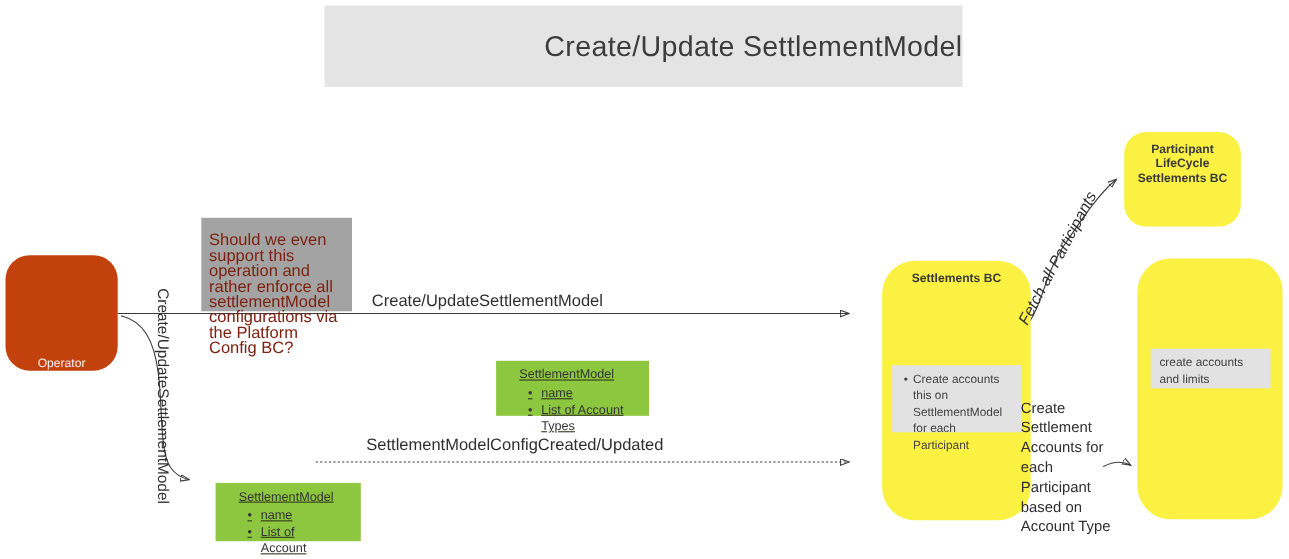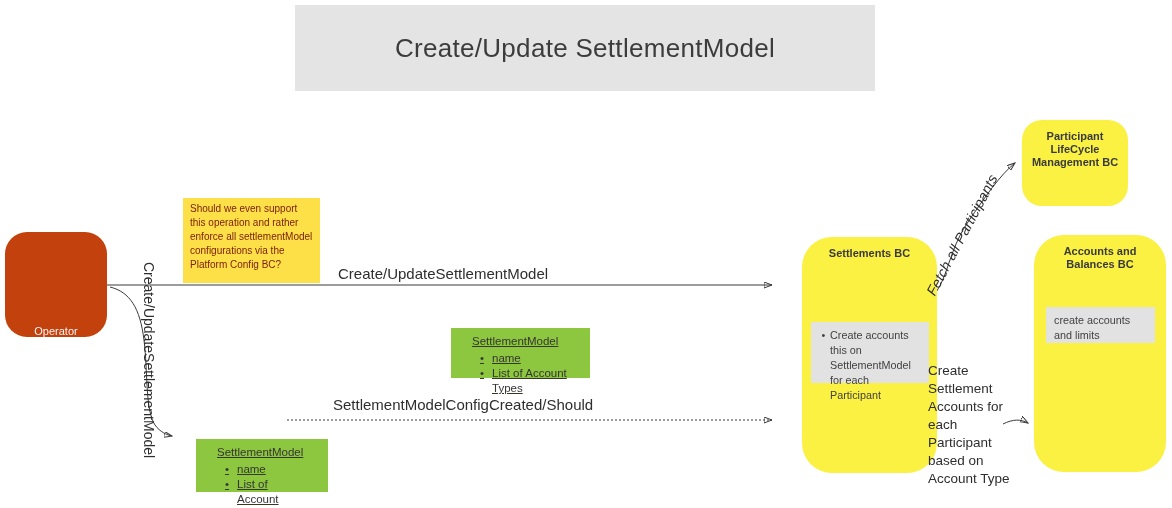--- a/index.html
+++ b/index.html
@@ -1,43 +1,43 @@
 <!DOCTYPE html>
 <html><head>
 <meta charset="utf-8">
 <style>
   html,body{margin:0;padding:0;background:#ffffff;}
   body{font-family:"Liberation Sans","DejaVu Sans",sans-serif;}
   #canvas{position:relative;width:1172px;height:508px;background:#ffffff;overflow:hidden;}
 
   
-  .banner{position:absolute;left:295px;top:5px;width:580px;height:86px;background:#e4e4e4;
-          display:flex;align-items:center;justify-content:center;}
+  .banner{position:absolute;left:295px;top:5px;width:580px;height:74px;background:#e4e4e4;
+          display:flex;align-items:center;justify-content:flex-end;}
   .banner h1{margin:0;font-size:26px;font-weight:400;color:#3c3c3c;letter-spacing:.3px;}
 
   
   .operator{position:absolute;left:5px;top:232px;width:102px;height:105px;background:#c2410c;
             border-radius:22px;display:flex;align-items:flex-end;justify-content:center;}
   .operator span{color:#f5f5f5;font-size:11px;}
 
   
-  .red-note{position:absolute;left:183px;top:198px;width:137px;height:85px;background:#fde047;
-            color:#7e2110;font-size:10px;line-height:14px;padding:4px 7px;box-sizing:border-box;}
+  .red-note{position:absolute;left:183px;top:198px;width:137px;height:85px;background:#a3a3a3;
+            color:#7e2110;font-size:15px;line-height:14px;padding:14px 7px;box-sizing:border-box;}
 
   
   .ynode{position:absolute;background:#fbf143;box-sizing:border-box;text-align:center;}
   .ynode .ntitle{font-weight:bold;font-size:11px;color:#3a3a3a;line-height:13px;padding:10px 8px 0 8px;}
   .platform{left:183px;top:394px;width:104px;height:84px;border-radius:15px;}
   .settlements{left:802px;top:237px;width:135px;height:236px;border-radius:30px;}
   .participant{left:1022px;top:120px;width:106px;height:86px;border-radius:20px;}
   .accounts{left:1034px;top:235px;width:132px;height:237px;border-radius:30px;}
 
   
   .graybox{position:absolute;background:#e2e2e2;color:#424242;font-size:10.8px;line-height:15px;
-           text-align:left;box-sizing:border-box;padding:6px 8px;}
+           text-align:left;box-sizing:border-box;padding:6px 8px;margin-top:10px;}
   .graybox.settlements-note{left:9px;top:85px;width:118px;height:61px;padding-left:6px;}
   .graybox.accounts-note{left:12px;top:72px;width:109px;height:36px;}
   .bul{display:flex;}
   .bul .dot{width:13px;flex:0 0 13px;text-align:center;}
 
   
   .green{position:absolute;background:#8dc63f;color:#333a1d;font-size:11.5px;line-height:15px;
          box-sizing:border-box;padding:6px 21px;text-decoration:underline;}
   .green .gtitle{margin-bottom:2px;color:#353535;}
   .green ul{margin:0;padding:0;list-style:none;color:#353535;}
@@ -94,25 +94,24 @@
     <div class="ntitle">Settlements BC</div>
     <div class="graybox settlements-note">
       <div class="bul">
         <span class="dot">•</span>
         <span>Create accounts this on SettlementModel for each Participant</span>
       </div>
     </div>
   </div>
 
   <div class="ynode participant">
-    <div class="ntitle">Participant LifeCycle Management BC</div>
+    <div class="ntitle">Participant LifeCycle Settlements BC</div>
   </div>
 
   <div class="ynode accounts">
-    <div class="ntitle">Accounts and Balances BC</div>
     <div class="graybox accounts-note">
       <span>create accounts and limits</span>
     </div>
   </div>
 
   <div class="green green-mid">
     <div class="gtitle">SettlementModel</div>
     <ul>
       <li>
           <span class="dot">•</span>
@@ -134,17 +133,17 @@
         </li>
       <li>
           <span class="dot">•</span>
           <span>List of Account Types</span>
         </li>
     </ul>
   </div>
 
   <div class="elabel lbl-create-h">Create/UpdateSettlementModel</div>
   <div class="elabel lbl-create-v">Create/UpdateSettlementModel</div>
-  <div class="elabel lbl-config">SettlementModelConfigCreated/Should</div>
+  <div class="elabel lbl-config">SettlementModelConfigCreated/Updated</div>
   <div class="elabel lbl-fetch">Fetch all Participants</div>
   <div class="elabel lbl-accounts">Create Settlement Accounts for each Participant based on Account Type</div>
 
 </div>
 
 </body></html>

